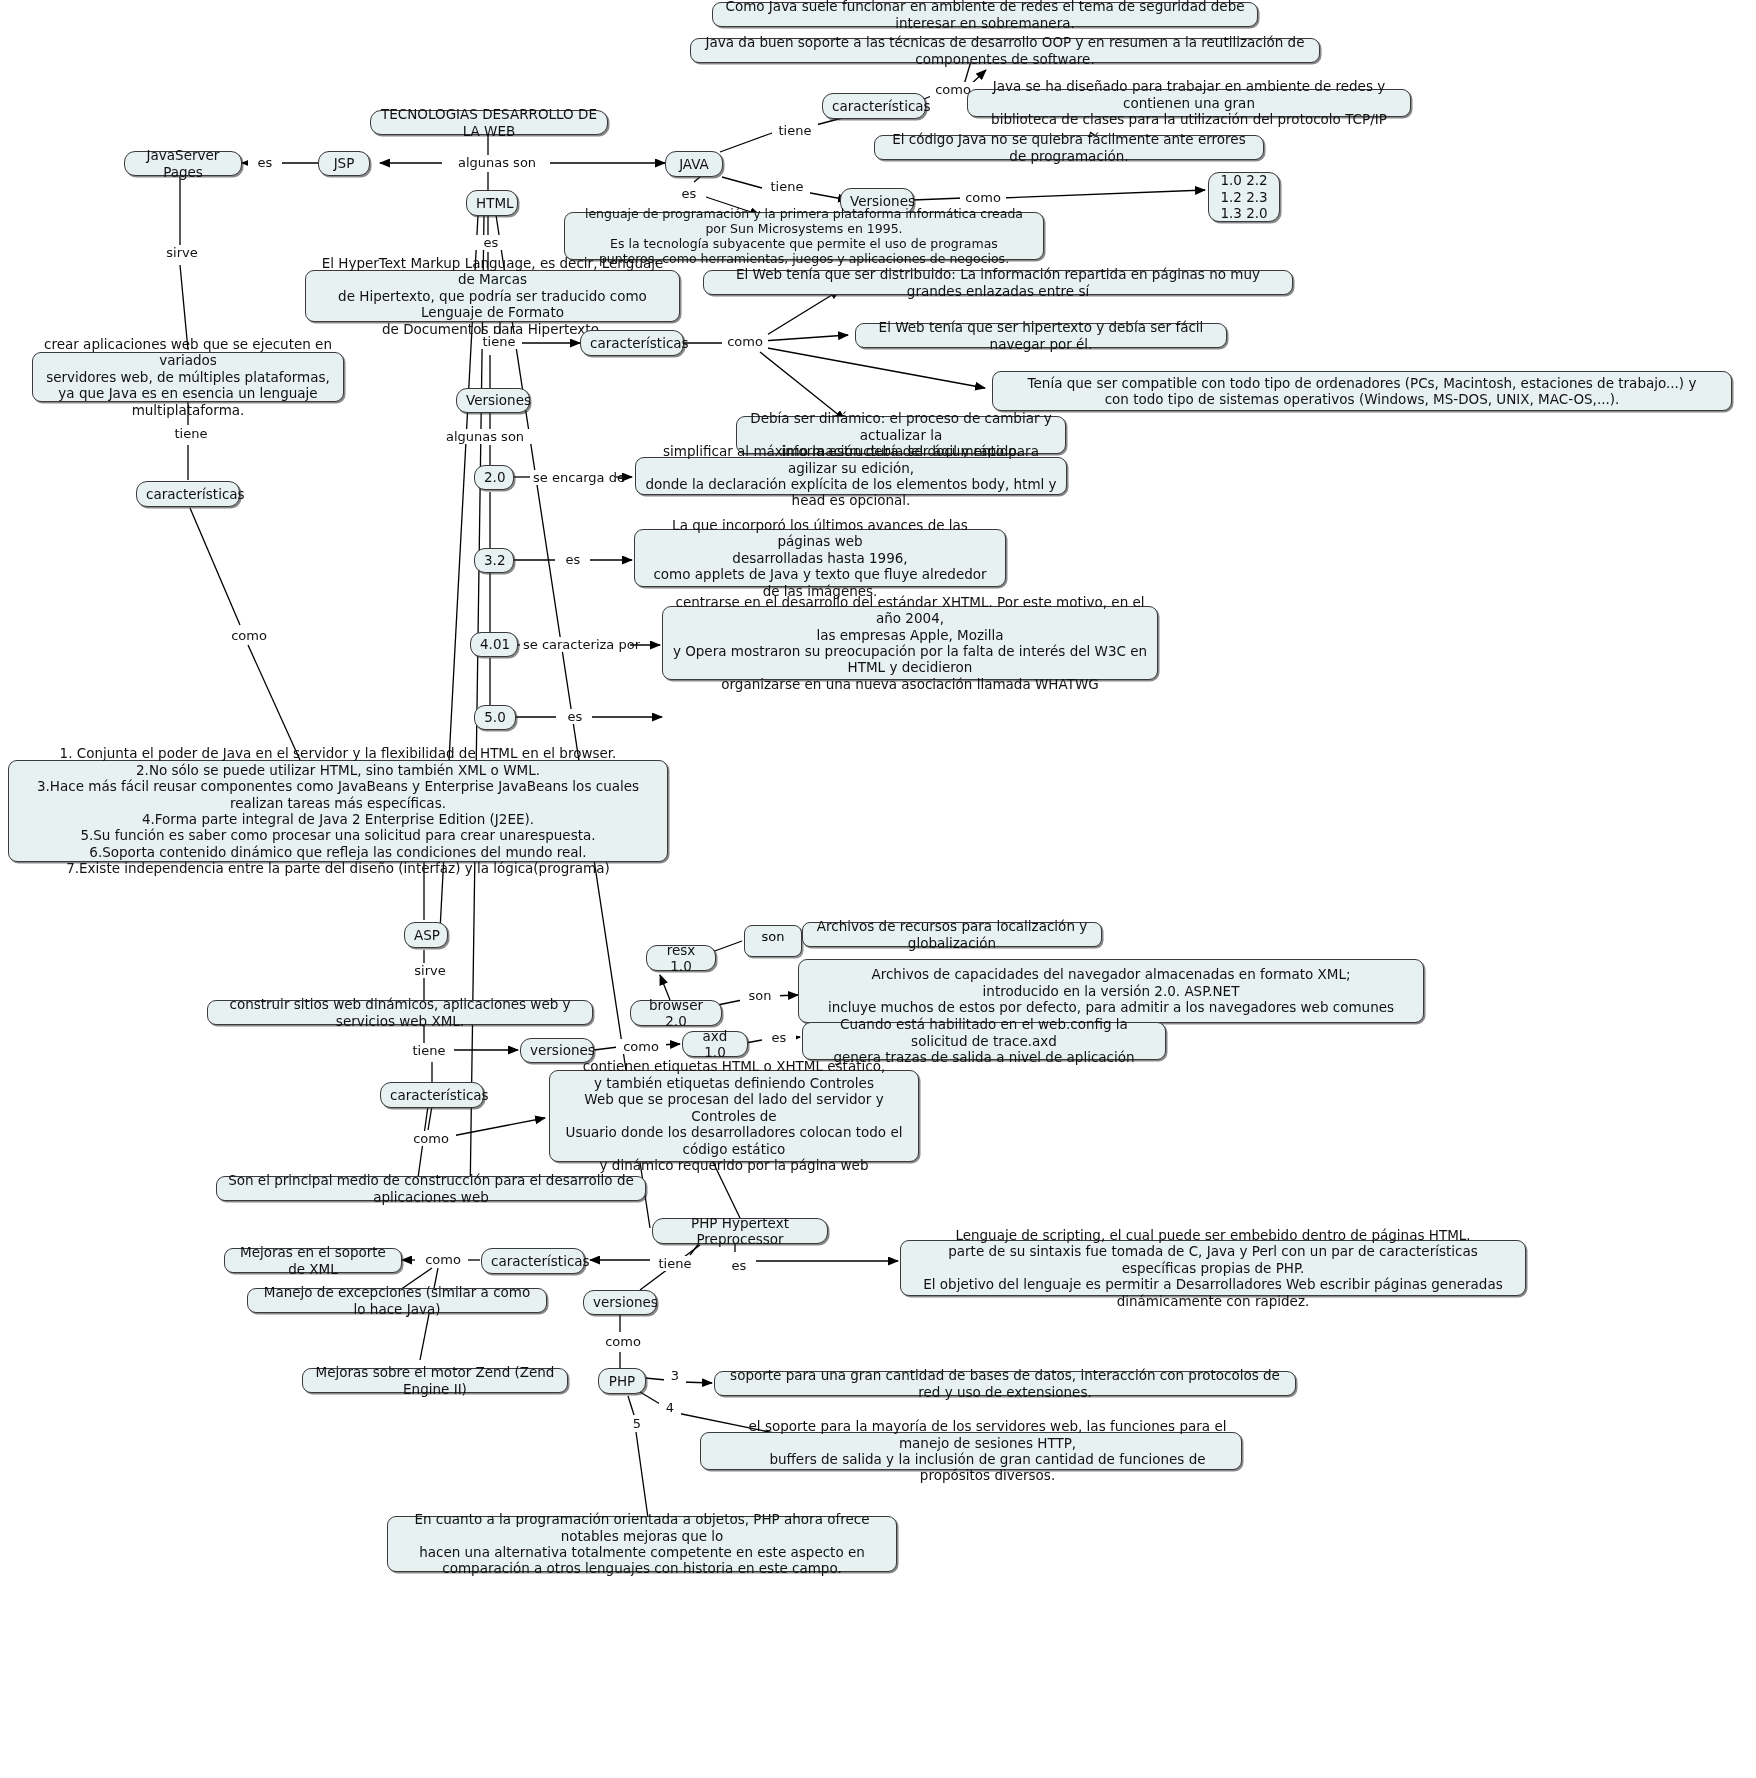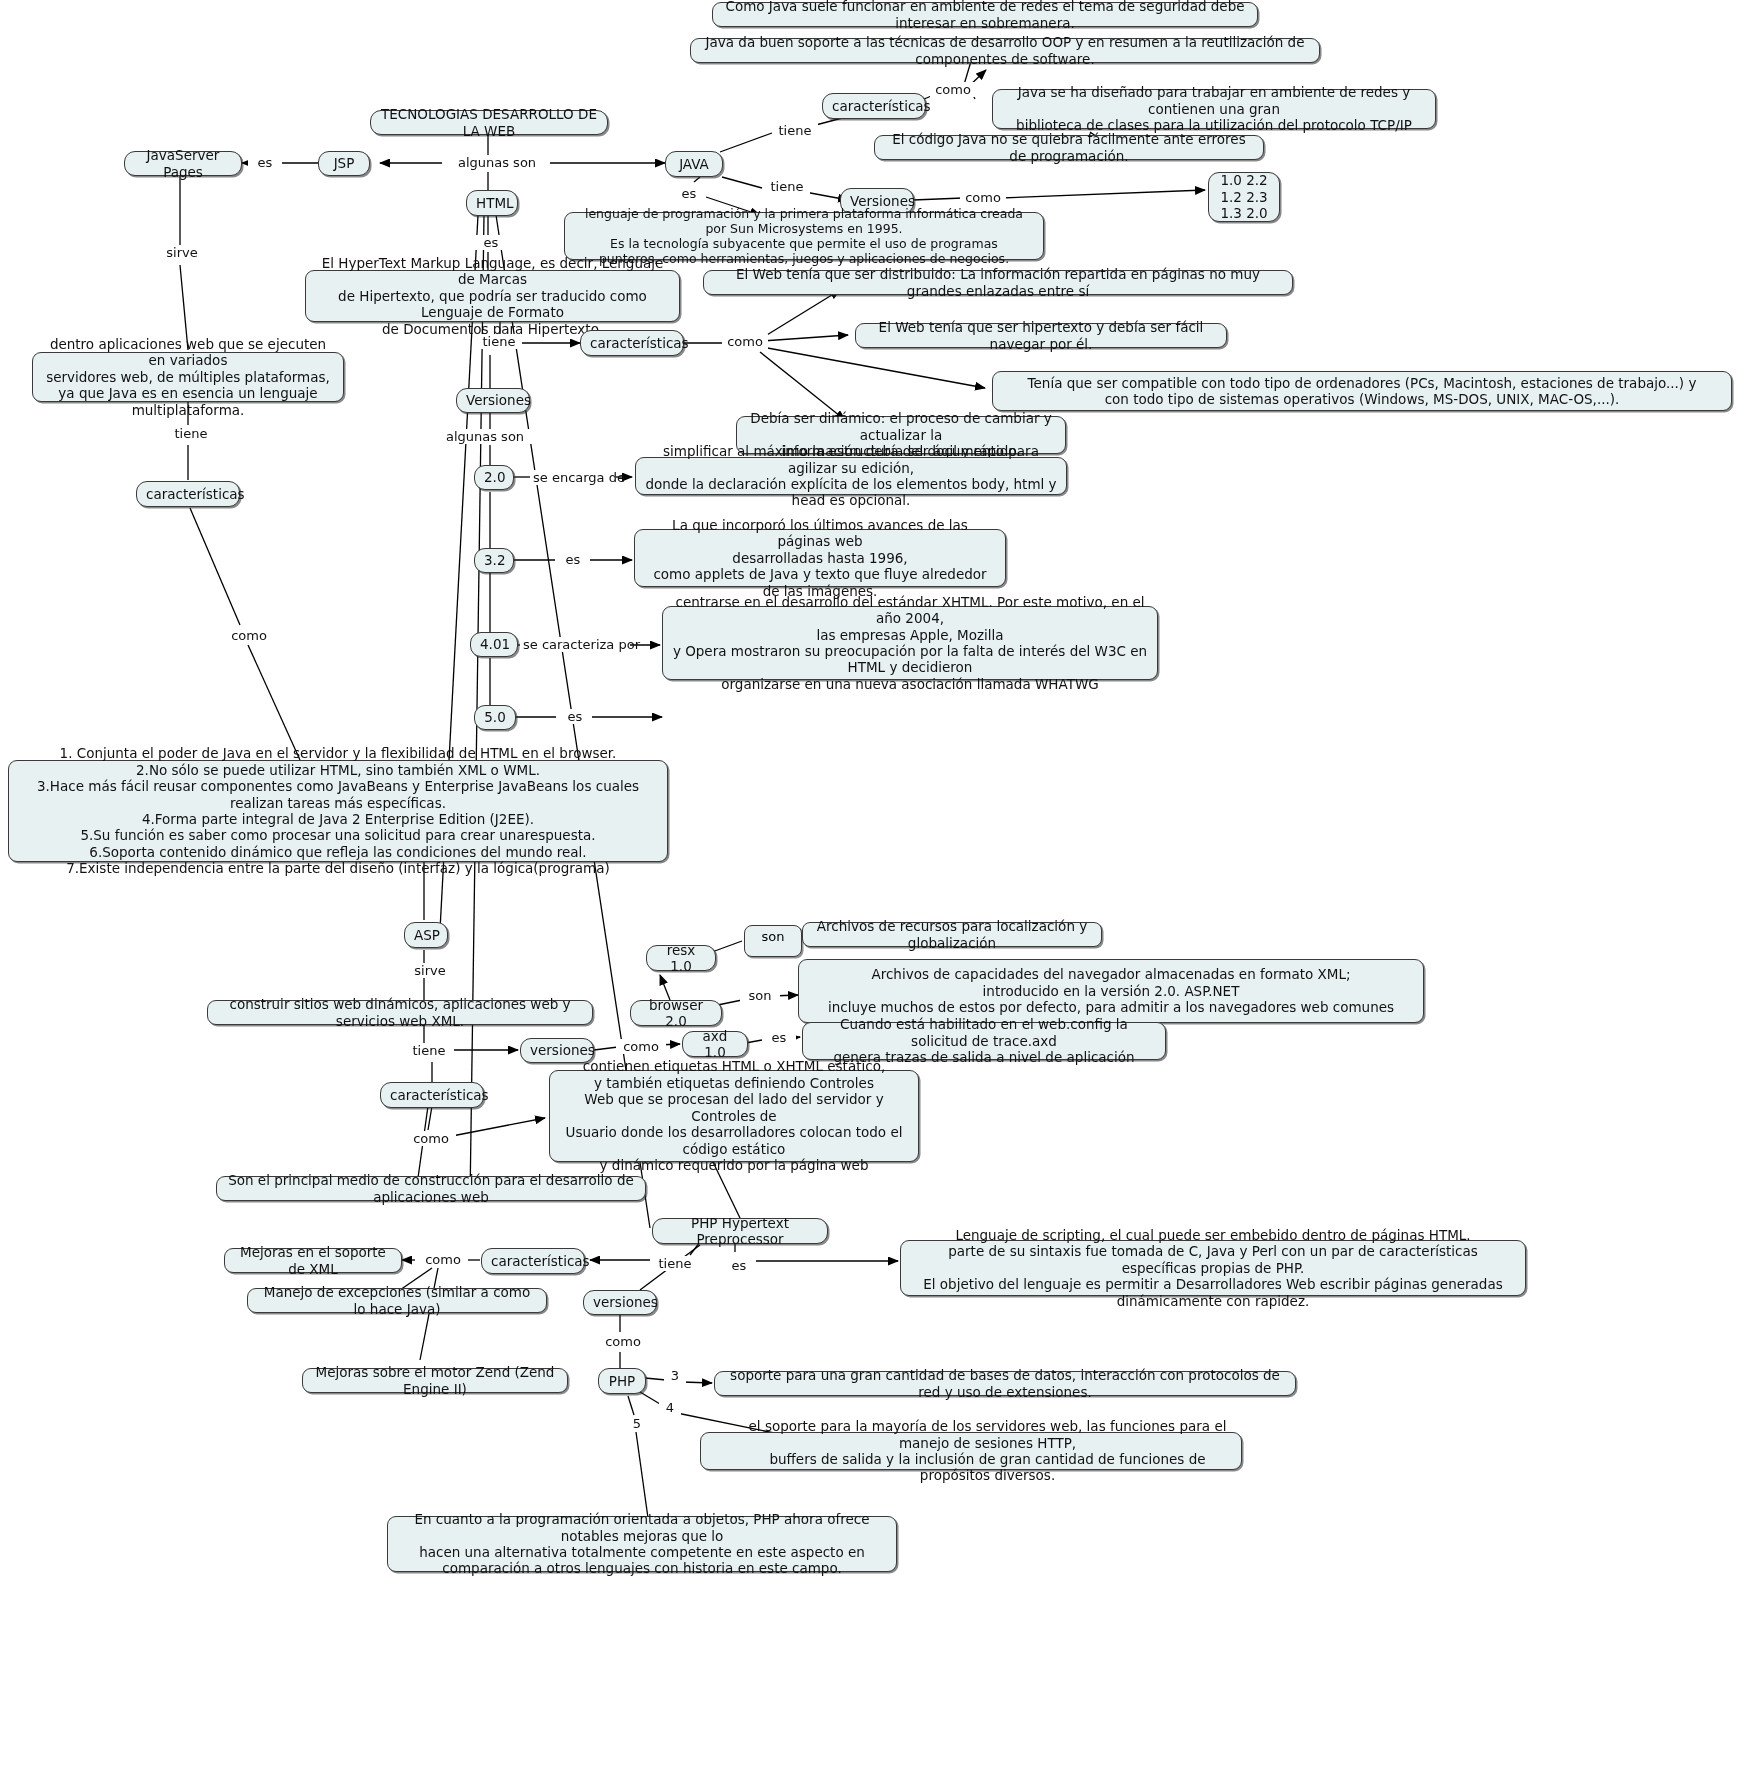--- a/index.html
+++ b/index.html
@@ -242,21 +242,21 @@
   </div>
 
   <div class="node" style="left:712px;top:2px;width:546px;height:25px;">
     <span>Como Java suele funcionar en ambiente de redes el tema de seguridad debe interesar en sobremanera.</span>
   </div>
 
   <div class="node" style="left:690px;top:38px;width:630px;height:25px;">
     <span>Java da buen soporte a las técnicas de desarrollo OOP y en resumen a la reutilización de componentes de software.</span>
   </div>
 
-  <div class="node" style="left:992px;top:89px;width:444px;height:40px;">
+  <div class="node" style="left:967px;top:89px;width:444px;height:28px;">
     <span>Java se ha diseñado para trabajar en ambiente de redes y contienen una gran
 biblioteca de clases para la utilización del protocolo TCP/IP</span>
   </div>
 
   <div class="node" style="left:874px;top:135px;width:390px;height:25px;">
     <span>El código Java no se quiebra fácilmente ante errores de programación.</span>
   </div>
 
   <div class="link-label" style="left:764px;top:179px;width:40px;">
     <span>tiene</span>
@@ -383,21 +383,21 @@
   <div class="link-label" style="left:558px;top:709px;width:28px;">
     <span>es</span>
   </div>
 
 
   <div class="link-label" style="left:152px;top:245px;width:54px;">
     <span>sirve</span>
   </div>
 
   <div class="node" style="left:32px;top:352px;width:312px;height:50px;">
-    <span>dentro aplicaciones web que se ejecuten en variados
+    <span>crear aplicaciones web que se ejecuten en variados
 servidores web, de múltiples plataformas,
 ya que Java es en esencia un lenguaje multiplataforma.</span>
   </div>
 
   <div class="link-label" style="left:166px;top:426px;width:44px;">
     <span>tiene</span>
   </div>
 
   <div class="node concept" style="left:136px;top:481px;width:104px;height:26px;">
     <span>características</span>

